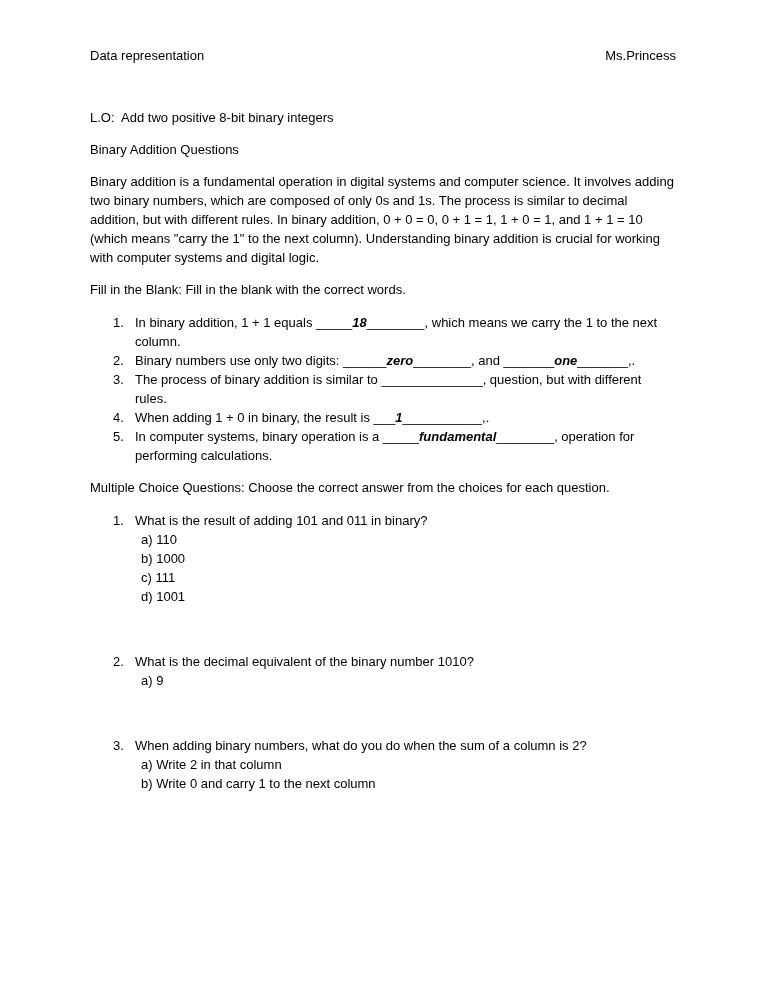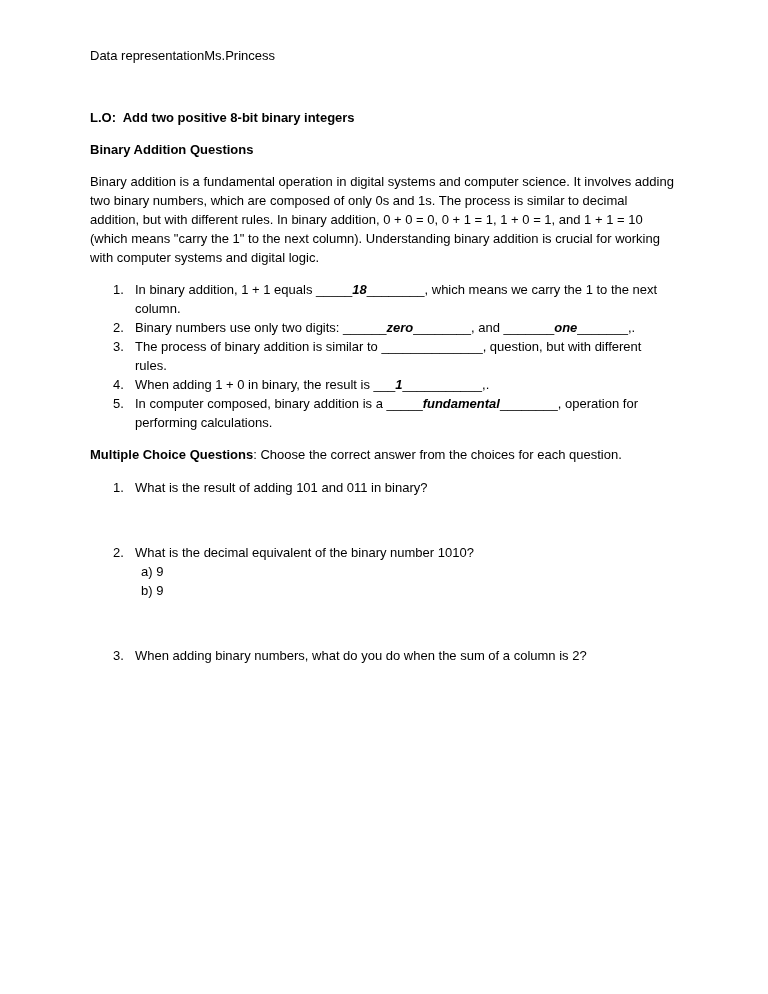--- a/index.html
+++ b/index.html
@@ -11,24 +11,24 @@
     background: #ffffff;
     color: #000000;
     font-family: "Liberation Sans", "DejaVu Sans", sans-serif;
     font-size: 13px;
     line-height: 19px;
     padding: 46px 92px 30px 90px;
     overflow: hidden;
   }
   .header-row {
     display: flex;
-    justify-content: flex-start;
+    justify-content: space-between;
     margin-bottom: 43px;
   }
-  .bold { font-weight: bold; }
+  .bold { font-weight: normal; }
   .para { margin: 0 0 13px 0; }
   .objective { white-space: pre-wrap; }
   .section-heading { margin: 0 0 14px 0; }
   .fill-list { margin: 0 0 13px 0; }
   .list-row { display: flex; }
   .num {
     flex: 0 0 22px;
     width: 22px;
     margin-left: 23px;
   }
@@ -47,20 +47,21 @@
     <span>Data representation</span>
     <span>Ms.Princess</span>
   </div>
 
   <p class="para bold objective">L.O:  Add two positive 8-bit binary integers</p>
 
   <p class="para bold">Binary Addition Questions</p>
 
   <p class="para">Binary addition is a fundamental operation in digital systems and computer science. It involves adding two binary numbers, which are composed of only 0s and 1s. The process is similar to decimal addition, but with different rules. In binary addition, 0 + 0 = 0, 0 + 1 = 1, 1 + 0 = 1, and 1 + 1 = 10 (which means "carry the 1" to the next column). Understanding binary addition is crucial for working with computer systems and digital logic.</p>
 
+  <p class="para section-heading"><span class="bold">Fill in the Blank</span><span>: Fill in the blank with the correct words.</span></p>
 
   <div class="fill-list">
 
     <div class="list-row">
       <span class="num">1.</span>
       <div class="item-body"><span>In binary addition, 1 + 1 equals </span><span>_____</span><span class="answer">18</span><span>________</span><span></span><span></span><span class="answer"></span><span></span><span>, which means we carry the 1 to the next column.</span></div>
     </div>
 
     <div class="list-row">
       <span class="num">2.</span>
@@ -72,50 +73,59 @@
       <div class="item-body"><span>The process of binary addition is similar to </span><span>______________</span><span class="answer"></span><span></span><span></span><span></span><span class="answer"></span><span></span><span>, question, but with different rules.</span></div>
     </div>
 
     <div class="list-row">
       <span class="num">4.</span>
       <div class="item-body"><span>When adding 1 + 0 in binary, the result is </span><span>___</span><span class="answer">1</span><span>___________</span><span></span><span></span><span class="answer"></span><span></span><span>,.</span></div>
     </div>
 
     <div class="list-row">
       <span class="num">5.</span>
-      <div class="item-body"><span>In computer composed, binary addition is a </span><span>_____</span><span class="answer">fundamental</span><span>________</span><span></span><span></span><span class="answer"></span><span></span><span>, operation for performing calculations.</span></div>
+      <div class="item-body"><span>In computer systems, binary operation is a </span><span>_____</span><span class="answer">fundamental</span><span>________</span><span></span><span></span><span class="answer"></span><span></span><span>, operation for performing calculations.</span></div>
     </div>
 
   </div>
 
 
   <p class="para section-heading"><span class="bold">Multiple Choice Questions</span><span>: Choose the correct answer from the choices for each question.</span></p>
 
   <div>
 
     <div class="mcq-question">
       <div class="list-row">
         <span class="num">1.</span>
         <div class="item-body">What is the result of adding 101 and 011 in binary?</div>
       </div>
+      <div class="options">
+        <div class="option">a) 110</div>
+        <div class="option bold">b) 1000</div>
+        <div class="option">c) 111</div>
+        <div class="option">d) 1001</div>
+      </div>
     </div>
 
     <div class="mcq-question">
       <div class="list-row">
         <span class="num">2.</span>
         <div class="item-body">What is the decimal equivalent of the binary number 1010?</div>
       </div>
       <div class="options">
         <div class="option">a) 9</div>
-        <div class="option">b) 9</div>
       </div>
     </div>
 
     <div class="mcq-question">
       <div class="list-row">
         <span class="num">3.</span>
         <div class="item-body">When adding binary numbers, what do you do when the sum of a column is 2?</div>
       </div>
+      <div class="options">
+        <div class="option">a) Write 2 in that column</div>
+        <div class="option bold">b) Write 0 and carry 1 to the next column</div>
+      </div>
     </div>
 
   </div>
 
 </div>
 
 </body></html>

